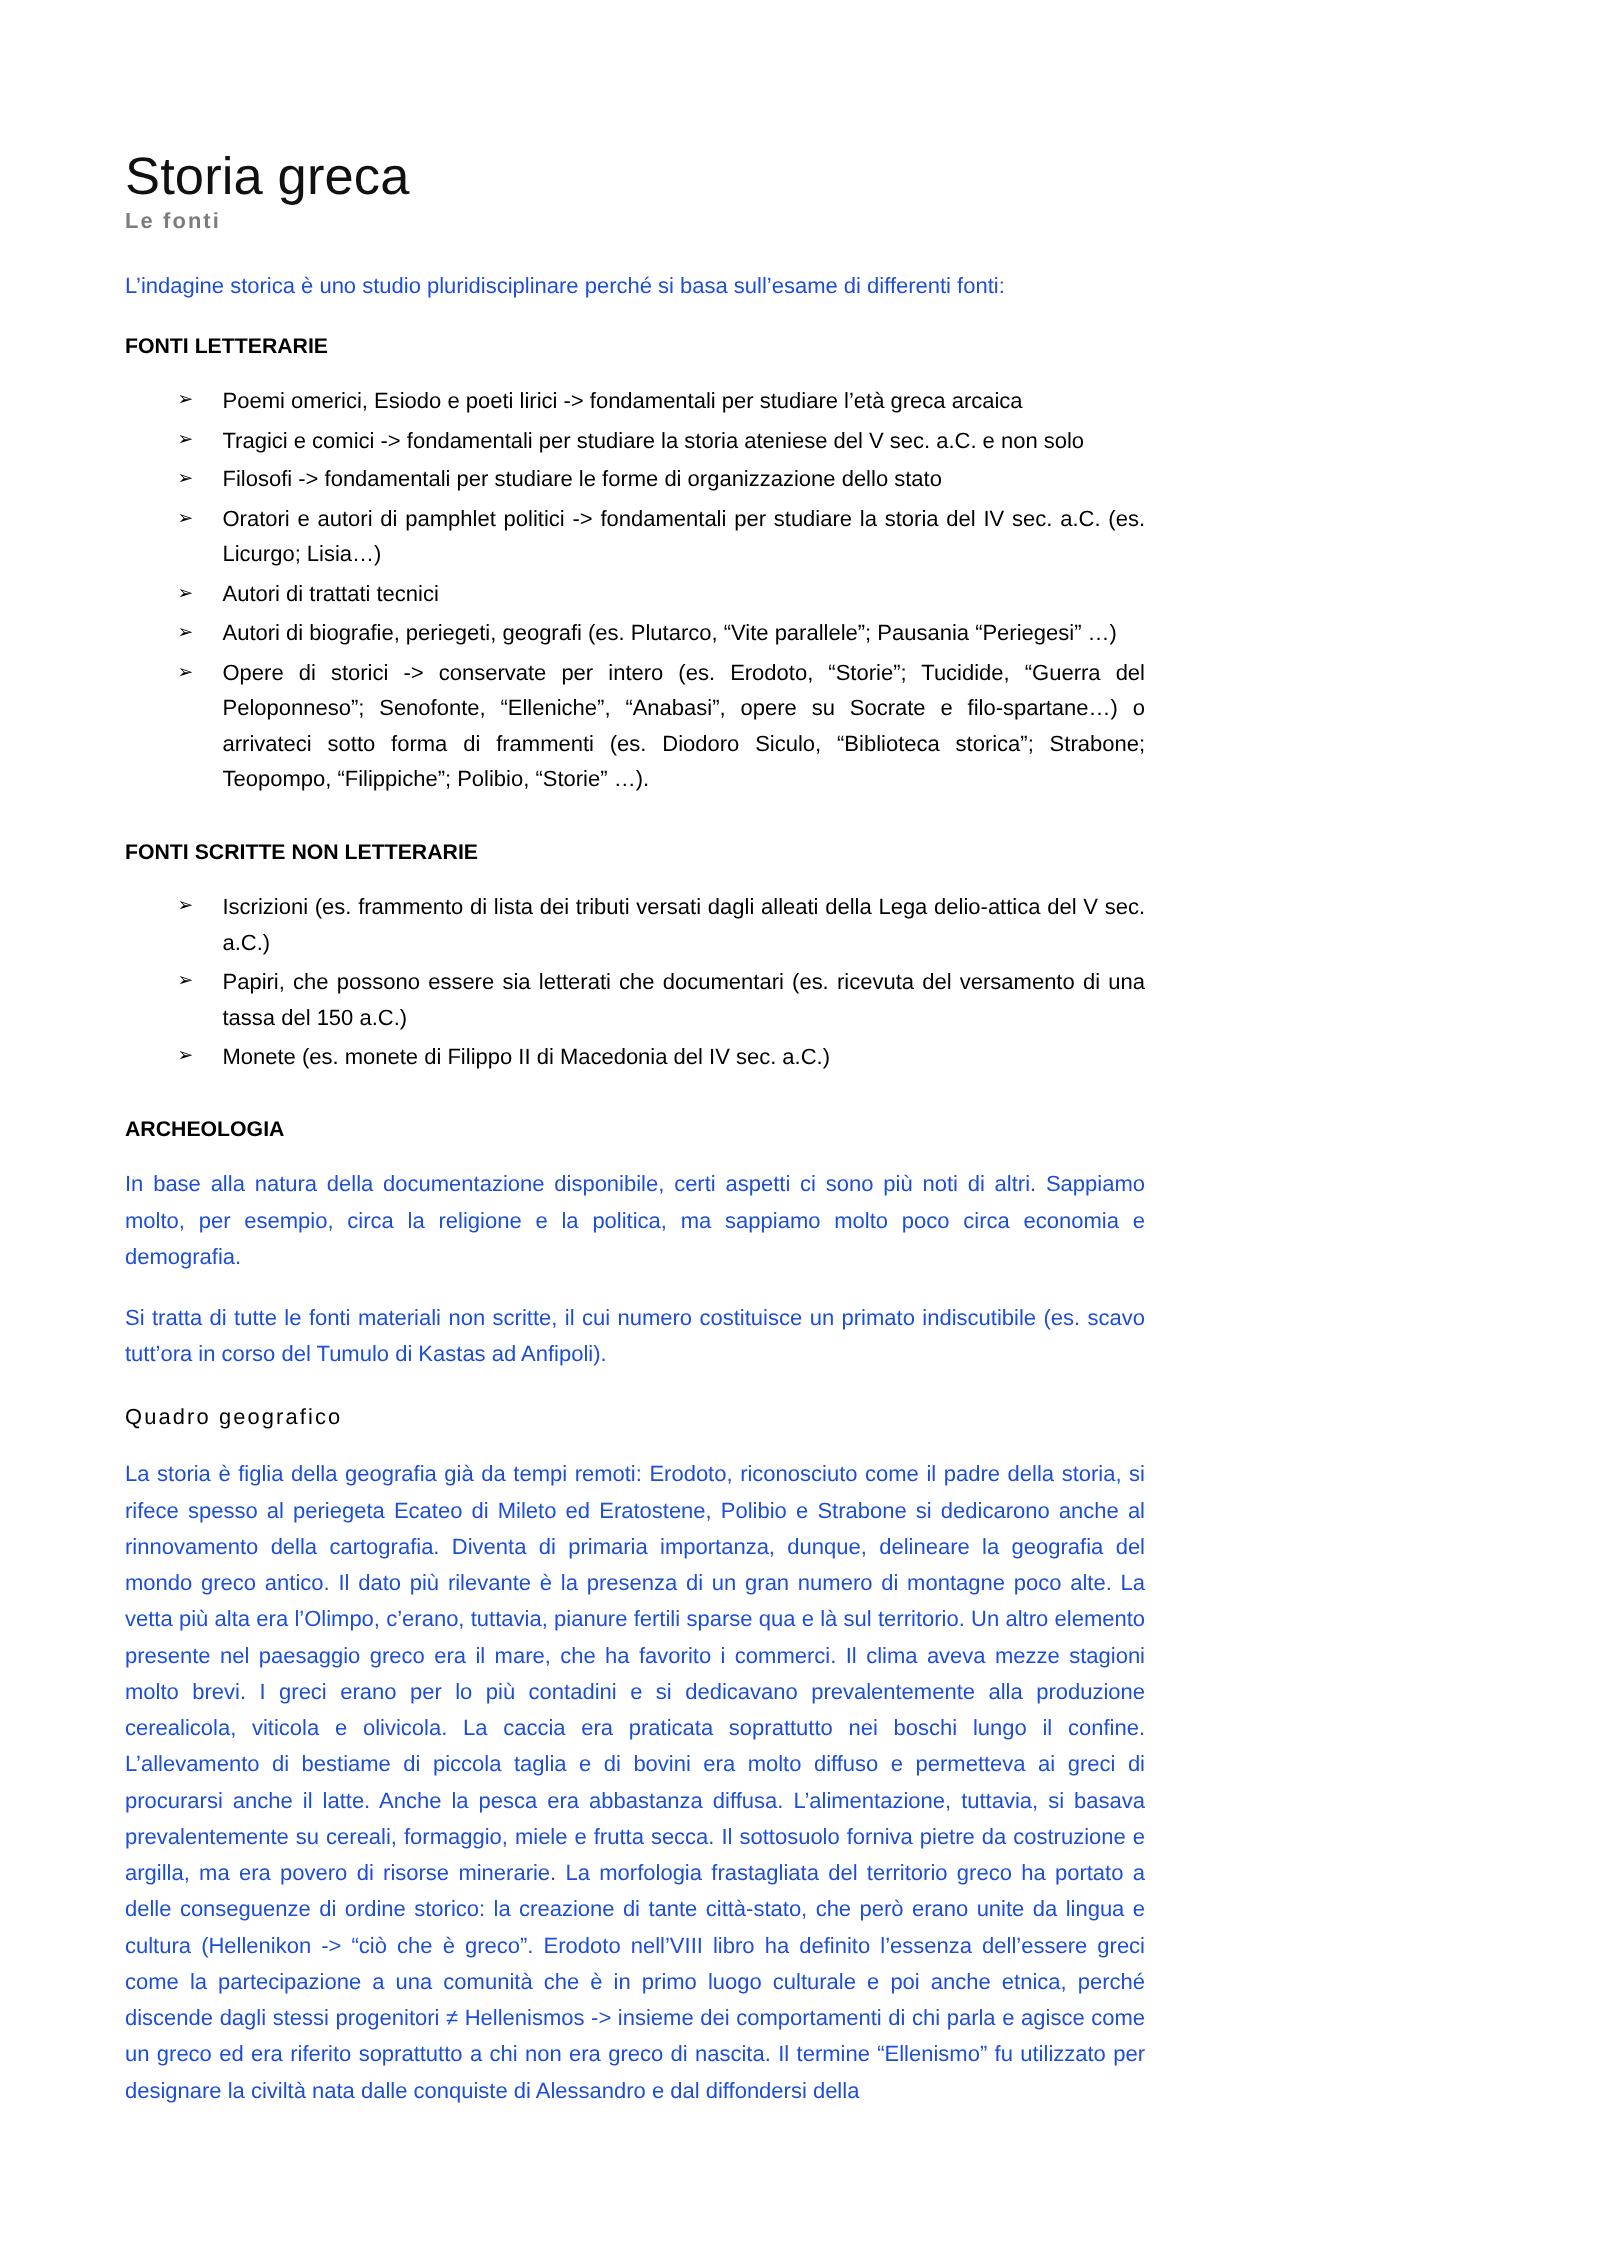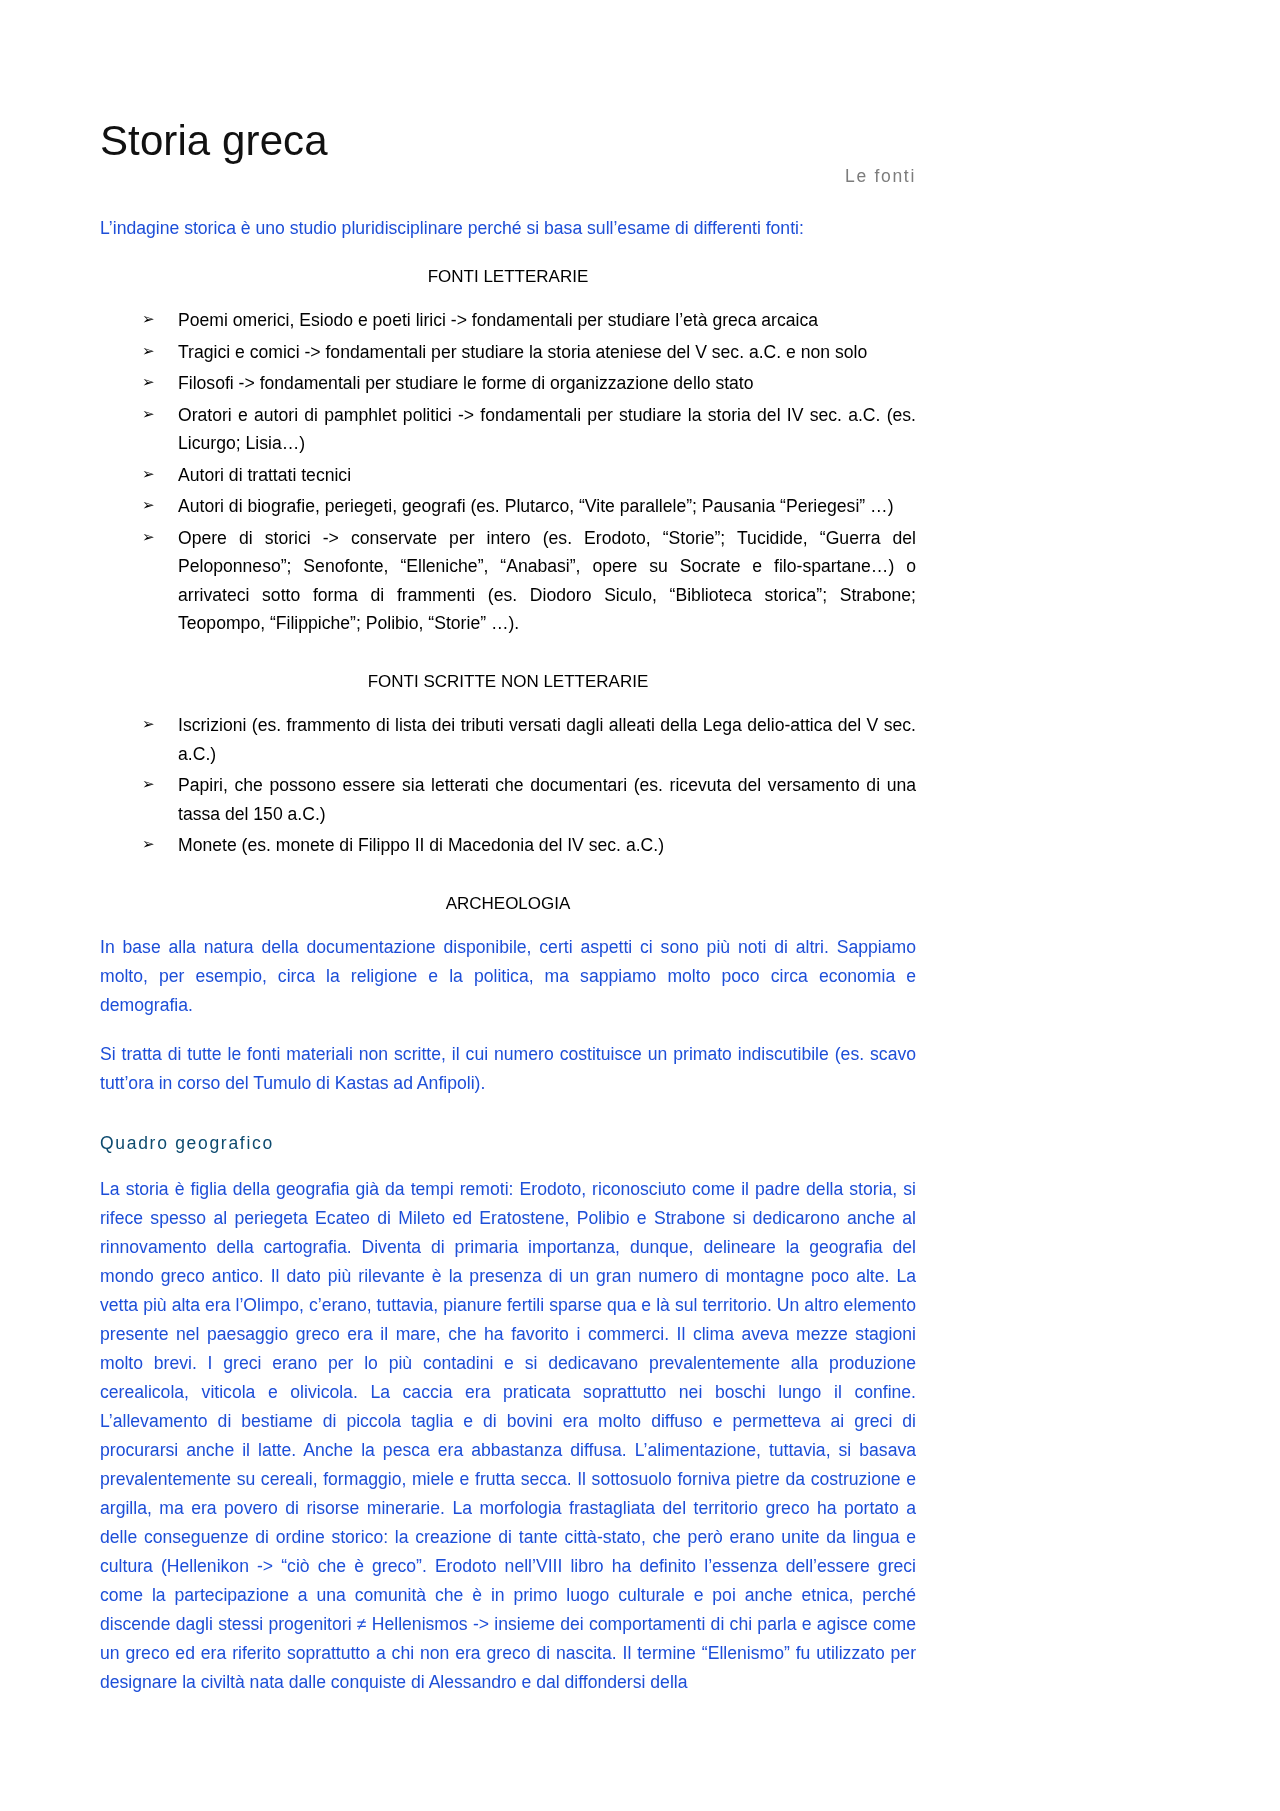--- a/index.html
+++ b/index.html
@@ -26,52 +26,52 @@
   .doc-title {
     font-size: 42px;
     font-weight: 300;
     line-height: 1.08;
     letter-spacing: 0.1px;
     color: #111111;
     margin: 0 0 2px 0;
   }
   .doc-subheading {
     font-size: 17.5px;
-    font-weight: 400;
+    font-weight: 700;
     color: #7c7c7c;
     letter-spacing: 1.7px;
     margin: 0 0 26px 0;
     line-height: 1.3;
-    text-align: right;
   }
   .section-heading {
     font-size: 17.5px;
     font-weight: 400;
-    color: #0c4a6e;
+    color: #000000;
     letter-spacing: 1.7px;
-    margin: 34px 0 20px 0;
+    margin: 24px 0 20px 0;
     line-height: 1.3;
   }
   p.body-text {
     font-size: 17.6px;
     line-height: 1.65;
     margin: 0 0 20px 0;
     text-align: justify;
     text-justify: inter-word;
     color: #1d4ed8;
   }
   p.body-text.left {
     text-align: left;
   }
   p.caps-label {
     font-size: 17px;
     line-height: 1.6;
     margin: 0 0 16px 0;
-    text-align: center;
+    text-align: left;
     color: #000000;
+    font-weight: bold;
   }
   ul.arrow-list {
     list-style: none;
     margin: 0 0 20px 0;
     padding: 0 0 0 0;
   }
   ul.arrow-list > li {
     position: relative;
     font-size: 17.6px;
     line-height: 1.62;

